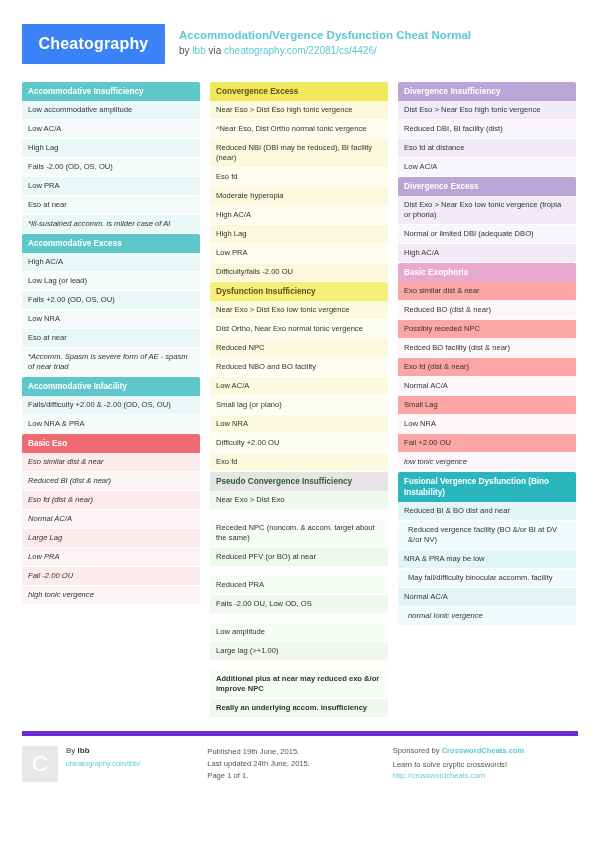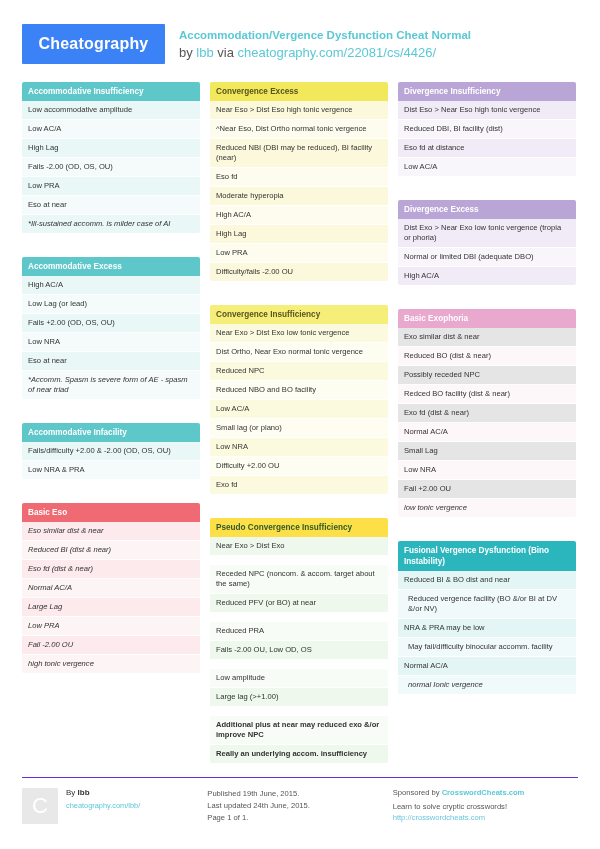--- a/index.html
+++ b/index.html
@@ -49,39 +49,39 @@
     padding-top: 4px;
   }
   .doc-title {
     color: #5bc8d6;
     font-size: 11.5px;
     font-weight: bold;
     line-height: 14px;
   }
   .doc-sub {
     color: #555;
-    font-size: 13px;
+    font-size: 10px;
     margin-top: 3px;
   }
   .doc-sub a {
     color: #5bc8d6;
     text-decoration: none;
   }
 
   
   .columns {
     display: flex;
     gap: 10px;
     align-items: flex-start;
   }
   .col {
     width: 178px;
     display: flex;
     flex-direction: column;
-    gap: 24px;
+    gap: 1px;
   }
 
   
   .card {
     border-radius: 2px;
     overflow: hidden;
   }
   .card-title {
     font-size: 8.2px;
     font-weight: bold;
@@ -106,32 +106,32 @@
   .t-yellow .card-title { background: #f2e85c; color: #5a5320; }
   .t-yellow .row { background: #fbf8dc; }
   .t-yellow .row.alt { background: #fdfcee; }
 
   
   .t-yellow2 .card-title { background: #f5ef7a; color: #5a5320; }
   .t-yellow2 .row { background: #fcfade; }
   .t-yellow2 .row.alt { background: #fefdf1; }
 
   
-  .t-green .card-title { background: #fde047; color: #2f5a2c; }
+  .t-green .card-title { background: #e5e5e5; color: #2f5a2c; }
   .t-green .row { background: #eef8ec; }
   .t-green .row.alt { background: #f7fcf6; margin-top: 9px; }
 
   
   .t-purple .card-title { background: #b9a6d6; }
   .t-purple .row { background: #f0ebf7; }
   .t-purple .row.alt { background: #f8f5fb; }
 
   
   .t-pink .card-title { background: #e9a8cd; }
-  .t-pink .row { background: #e5e5e5; }
+  .t-pink .row { background: #fca5a5; }
   .t-pink .row.alt { background: #fdf7fa; }
 
   
   .t-red .card-title { background: #ef6a72; }
   .t-red .row { background: #fceaec; font-style: italic; }
   .t-red .row.alt { background: #fdf4f5; }
 
   
   .t-dteal .card-title { background: #2bb6bd; }
   .t-dteal .row { background: #e4f5f6; }
@@ -140,21 +140,21 @@
   .note-row {
     font-style: italic;
   }
   .bold-row { font-weight: bold; }
 
   
   .footer {
     display: flex;
     margin-top: 14px;
     padding-top: 10px;
-    border-top: 1px solid #6d28d9;
+    border-top: 5px solid #6d28d9;
     font-size: 7.6px;
     color: #555;
   }
   .foot-col { width: 178px; margin-right: 10px; }
   .foot-author { display: flex; align-items: flex-start; }
   .avatar {
     width: 36px;
     height: 36px;
     background: #e8e8e8;
     color: #ffffff;
@@ -241,21 +241,21 @@
         <div class="row">Reduced NBI (DBI may be reduced), BI facility (near)</div>
         <div class="row alt">Eso fd</div>
         <div class="row">Moderate hyperopia</div>
         <div class="row alt">High AC/A</div>
         <div class="row">High Lag</div>
         <div class="row alt">Low PRA</div>
         <div class="row">Difficulty/fails -2.00 OU</div>
       </div>
 
       <div class="card t-yellow2">
-        <div class="card-title">Convergence Insufficiency</div>
+        <div class="card-title">Dysfunction Insufficiency</div>
         <div class="row">Near Exo &gt; Dist Exo low tonic vergence</div>
         <div class="row alt">Dist Ortho, Near Exo normal tonic vergence</div>
         <div class="row">Reduced NPC</div>
         <div class="row alt">Reduced NBO and BO facility</div>
         <div class="row">Low AC/A</div>
         <div class="row alt">Small lag (or plano)</div>
         <div class="row">Low NRA</div>
         <div class="row alt">Difficulty +2.00 OU</div>
         <div class="row">Exo fd</div>
       </div>

